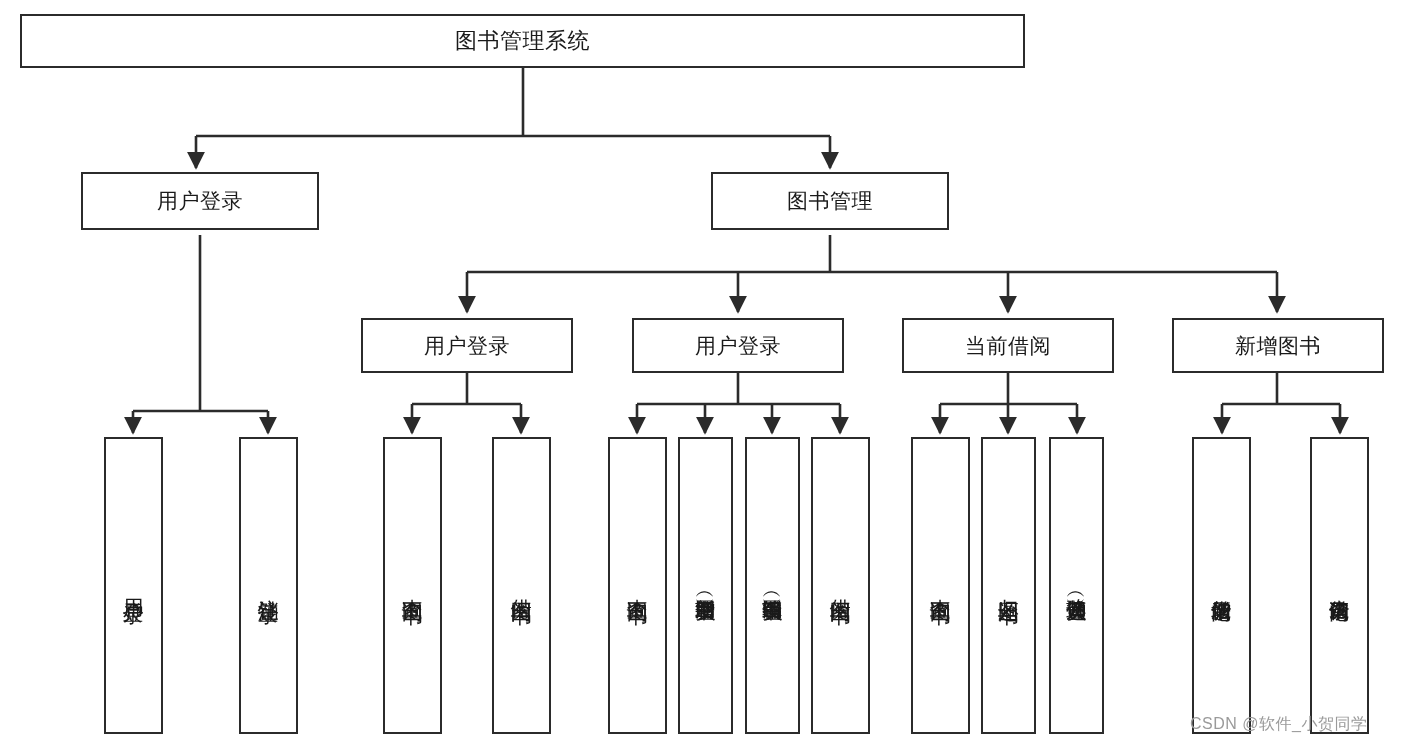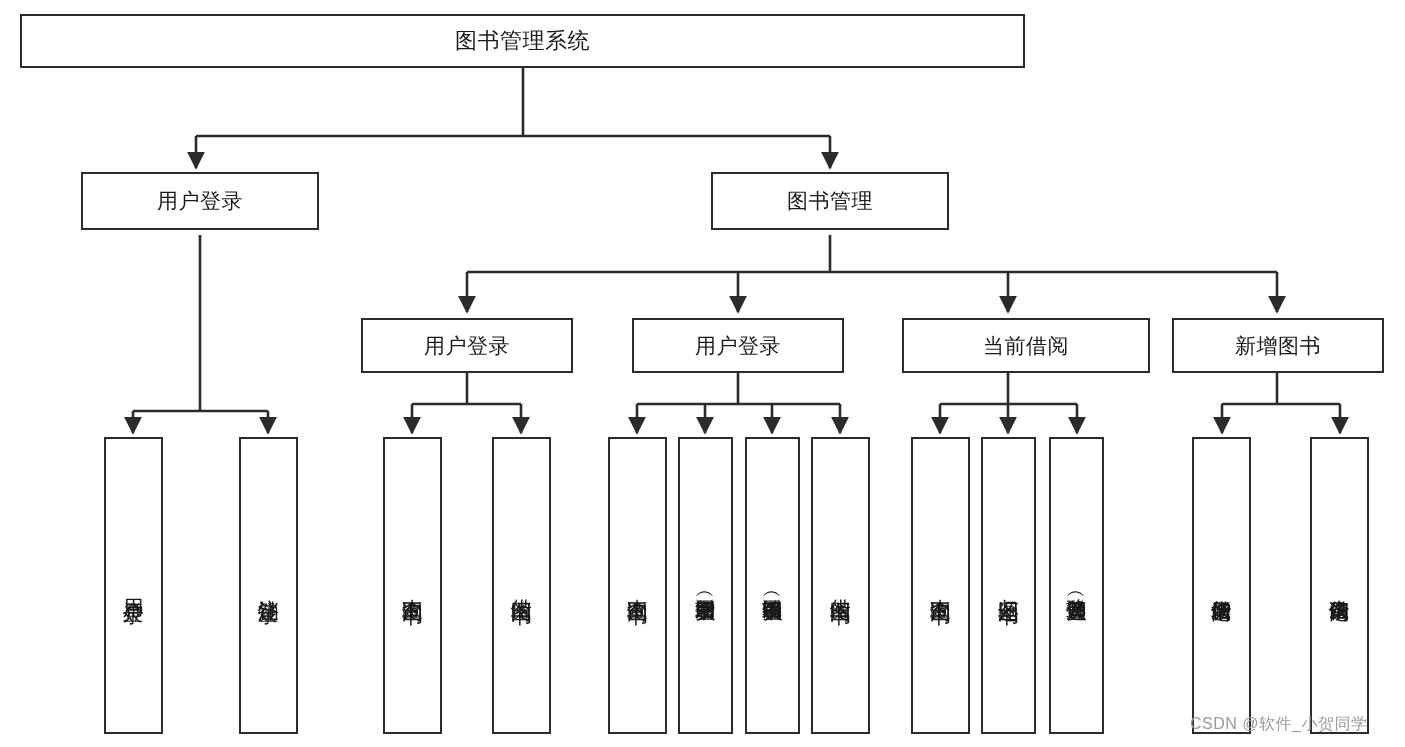--- a/index.html
+++ b/index.html
@@ -130,21 +130,21 @@
   <div class="node node-h" style="left:711px; top:172px; width:238px; height:58px;">
     <span>图书管理</span>
   </div>
 
   <div class="node node-h" style="left:361px; top:318px; width:212px; height:55px;">
     <span>用户登录</span>
   </div>
   <div class="node node-h" style="left:632px; top:318px; width:212px; height:55px;">
     <span>用户登录</span>
   </div>
-  <div class="node node-h" style="left:902px; top:318px; width:248px; height:55px;">
+  <div class="node node-h" style="left:902px; top:318px; width:212px; height:55px;">
     <span>当前借阅</span>
   </div>
   <div class="node node-h" style="left:1172px; top:318px; width:212px; height:55px;">
     <span>新增图书</span>
   </div>
 
   <div class="node" style="left:104px; top:437px; width:59px; height:297px;">
     <span class="node-v">用户登录</span>
   </div>
   <div class="node" style="left:239px; top:437px; width:59px; height:297px;">

